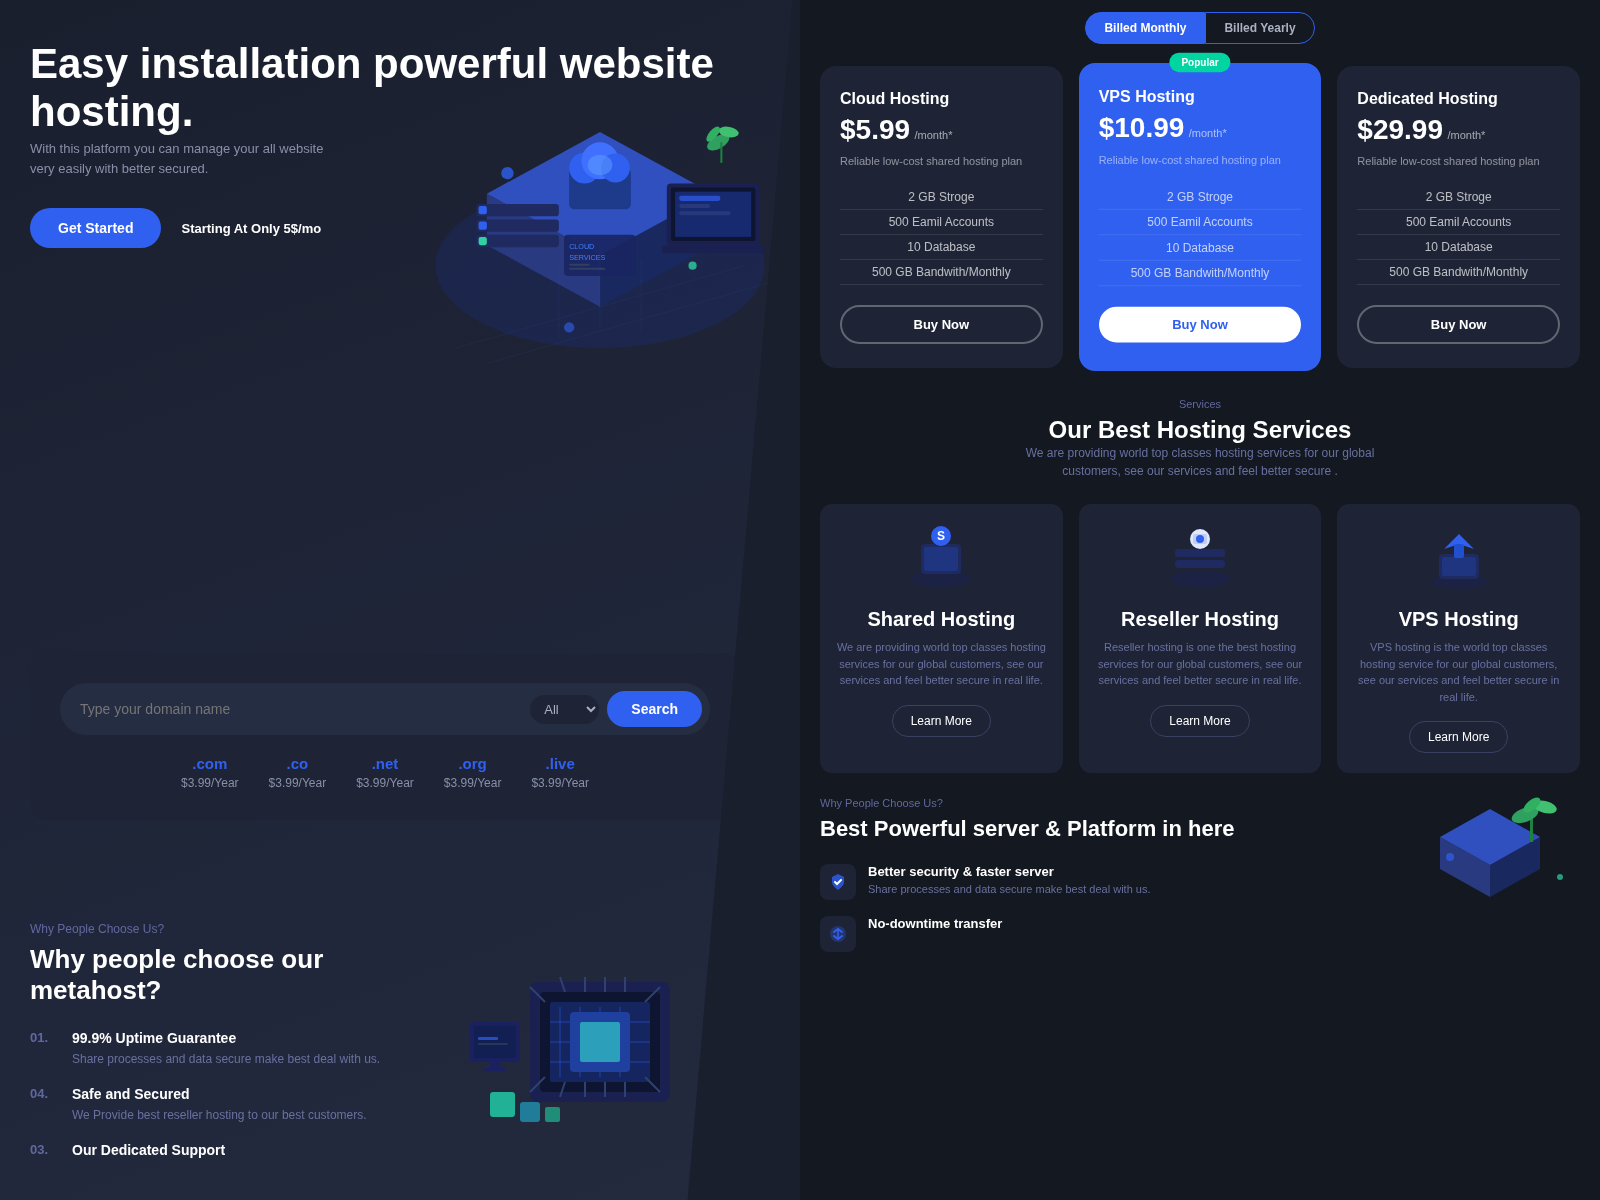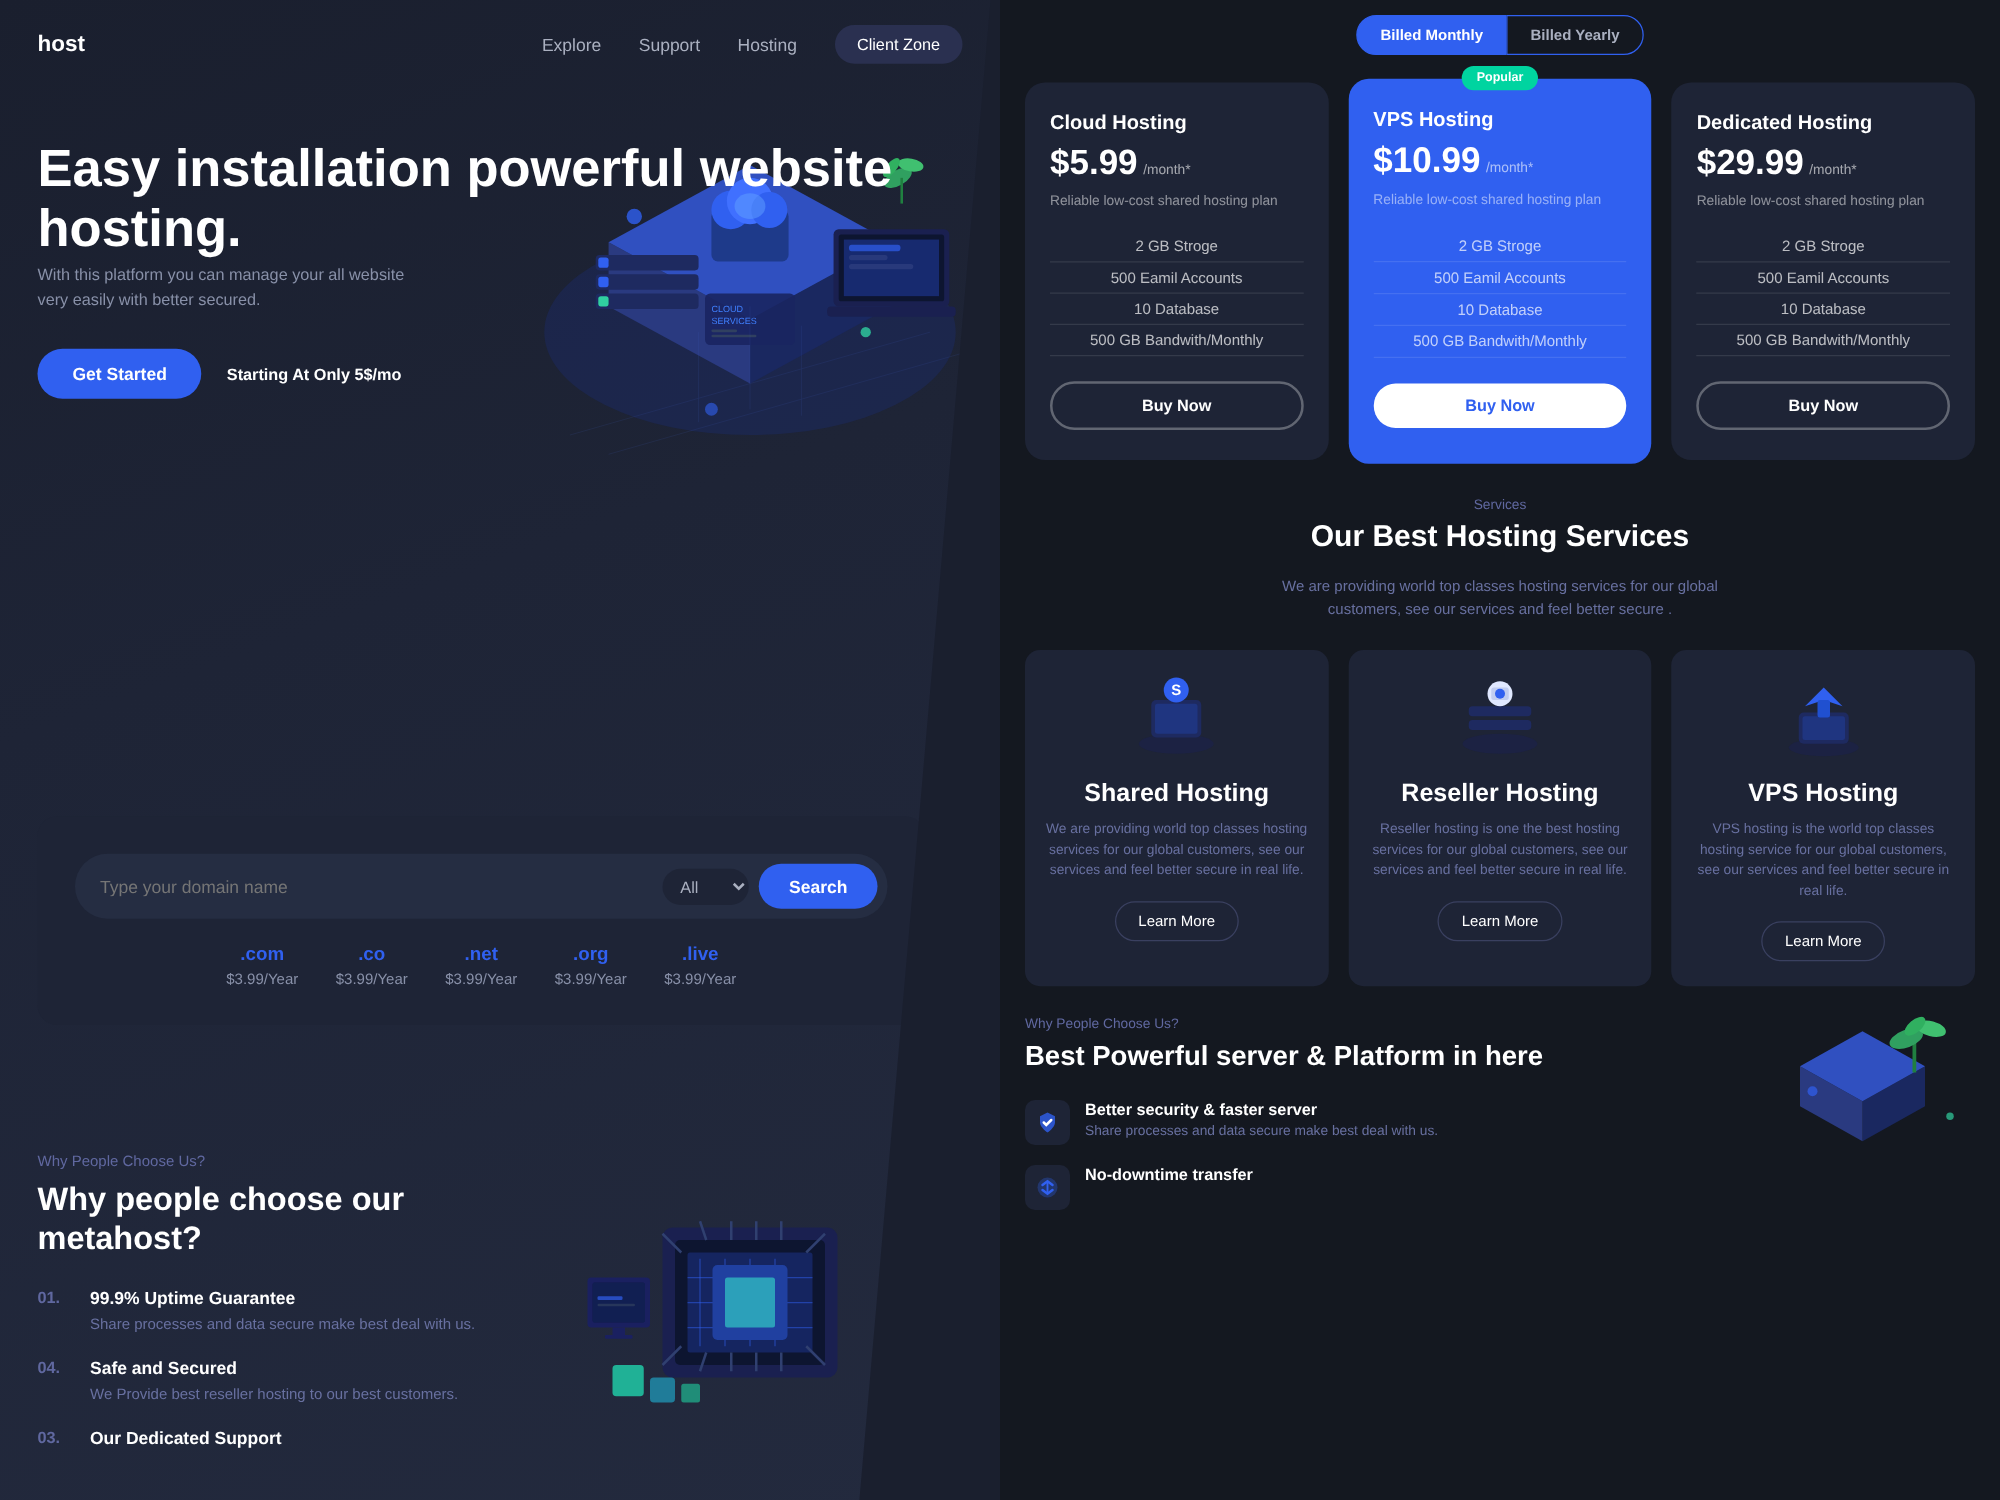--- a/index.html
+++ b/index.html
@@ -363,21 +363,21 @@
       color: #6068a0;
       font-size: 11px;
       text-align: center;
       margin-bottom: 6px;
     }
     .services-title {
       color: #fff;
       font-size: 24px;
       font-weight: 800;
       text-align: center;
-      margin-bottom: 16px;
+      margin-bottom: 0;
     }
     .services-desc {
       color: #6870a0;
       font-size: 12px;
       text-align: center;
       max-width: 380px;
       margin: 0 auto 24px;
       line-height: 1.5;
     }
     .service-cards {
@@ -477,29 +477,20 @@
       width: 380px;
       height: 350px;
       z-index: 4;
     }
   </style>
 </head>
 <body>
 
 <div class="left-panel">
 
-  <nav class="nav">
-    <div class="nav-logo">host</div>
-    <div class="nav-links">
-      <a class="nav-link">Explore</a>
-      <a class="nav-link">Support</a>
-      <a class="nav-link">Hosting</a>
-      <button class="nav-btn">Client Zone</button>
-    </div>
-  </nav>
 
   <div class="hero-area">
     <svg viewBox="0 0 380 350" xmlns="http://www.w3.org/2000/svg" class="hero-svg">
 
       <ellipse cx="190" cy="200" rx="160" ry="80" fill="#1a3080" opacity="0.3"></ellipse>
 
       <polygon points="190,240 300,180 300,130 190,190" fill="#1a2860"></polygon>
       <polygon points="190,240 80,180 80,130 190,190" fill="#2a3a80"></polygon>
       <polygon points="190,190 80,130 190,70 300,130" fill="#3050c0"></polygon>
 

